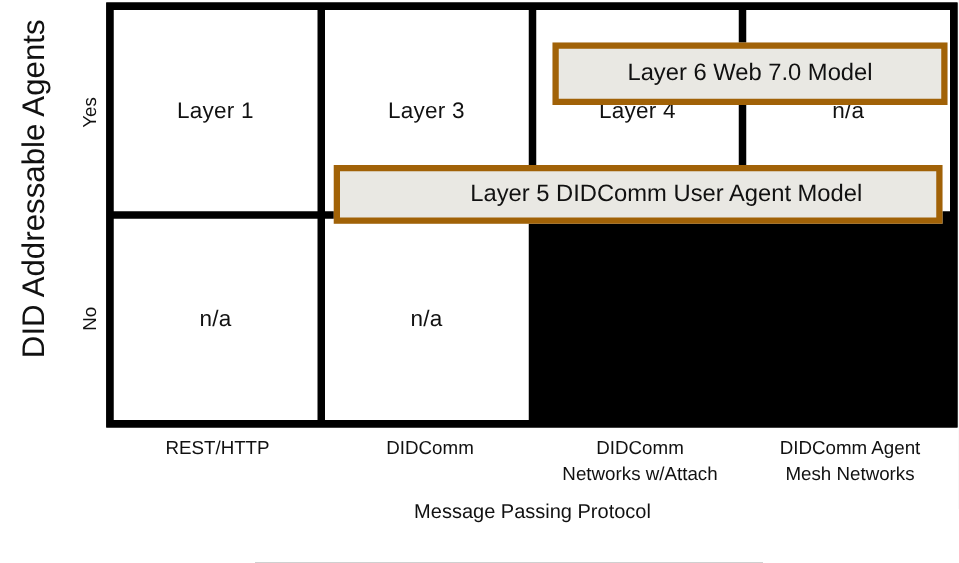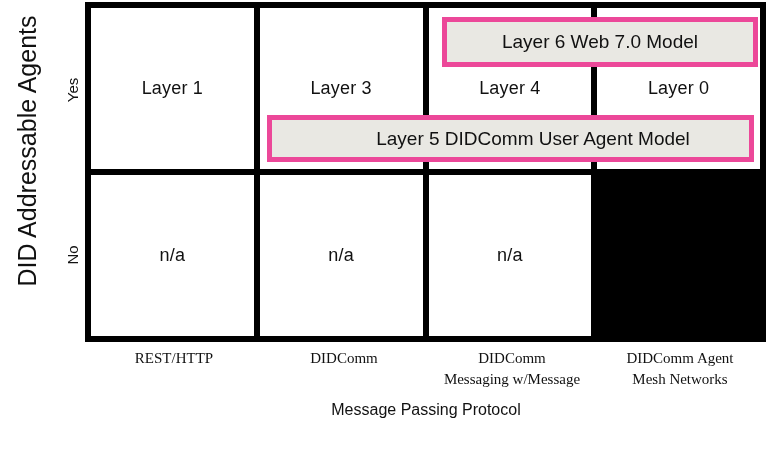--- a/index.html
+++ b/index.html
@@ -29,27 +29,28 @@
     background: #ffffff;
     display: flex;
     align-items: center;
     justify-content: center;
     font-size: 18px;
     letter-spacing: 0.2px;
   }
   .banner {
     position: absolute;
     background: #e9e8e3;
-    border: 5px solid #ec4899;
+    border: 5px solid #a16207;
     box-sizing: border-box;
     display: flex;
     align-items: center;
     justify-content: center;
     font-size: 19px;
     white-space: nowrap;
+    margin-top: 17px;
   }
   .banner-layer6 { left: 442px; top: 17px; width: 316px; height: 50px; }
   .banner-layer5 { left: 267px; top: 115px; width: 487px; height: 47px; padding-left: 45px; }
 
   .y-axis-title {
     position: absolute;
     left: -122px; top: 137px;
     width: 298px; height: 28px;
     transform: rotate(-90deg);
     text-align: center;
@@ -68,21 +69,20 @@
   .row-label-yes { left: 43px; top: 80px; }
   .row-label-no  { left: 43px; top: 245px; }
 
   .col-label {
     position: absolute;
     top: 348px;
     width: 180px;
     text-align: center;
     font-size: 15px;
     line-height: 21px;
-    font-family: Liberation Serif, serif;
   }
   .col-label-0 { left: 84px; }
   .col-label-1 { left: 254px; }
   .col-label-2 { left: 422px; }
   .col-label-3 { left: 590px; }
 
   .x-axis-title {
     position: absolute;
     left: 226px; top: 401px;
     width: 400px;
@@ -98,39 +98,38 @@
 
   <div class="y-axis-title">DID Addressable Agents</div>
 
   <div class="row-label row-label-yes">Yes</div>
   <div class="row-label row-label-no">No</div>
 
   <div class="matrix">
     <div class="cell">Layer 1</div>
     <div class="cell">Layer 3</div>
     <div class="cell">Layer 4</div>
-    <div class="cell">Layer 0</div>
     <div class="cell">n/a</div>
     <div class="cell">n/a</div>
     <div class="cell">n/a</div>
   </div>
 
   <div class="banner banner-layer6">Layer 6 Web 7.0 Model</div>
   <div class="banner banner-layer5">Layer 5 DIDComm User Agent Model</div>
 
   <div class="col-label col-label-0">
     <div>REST/HTTP</div>
     <div></div>
   </div>
   <div class="col-label col-label-1">
     <div>DIDComm</div>
   </div>
   <div class="col-label col-label-2">
     <div>DIDComm</div>
-    <div>Messaging w/Message</div>
+    <div>Networks w/Attach</div>
   </div>
   <div class="col-label col-label-3">
     <div>DIDComm Agent</div>
     <div>Mesh Networks</div>
   </div>
 
   <div class="x-axis-title">Message Passing Protocol</div>
 
 </div>
 

